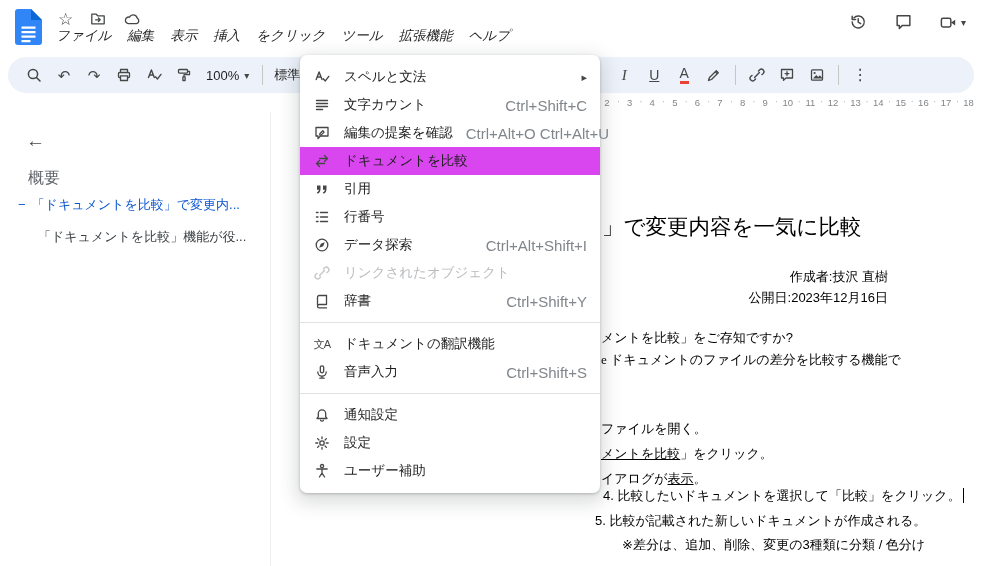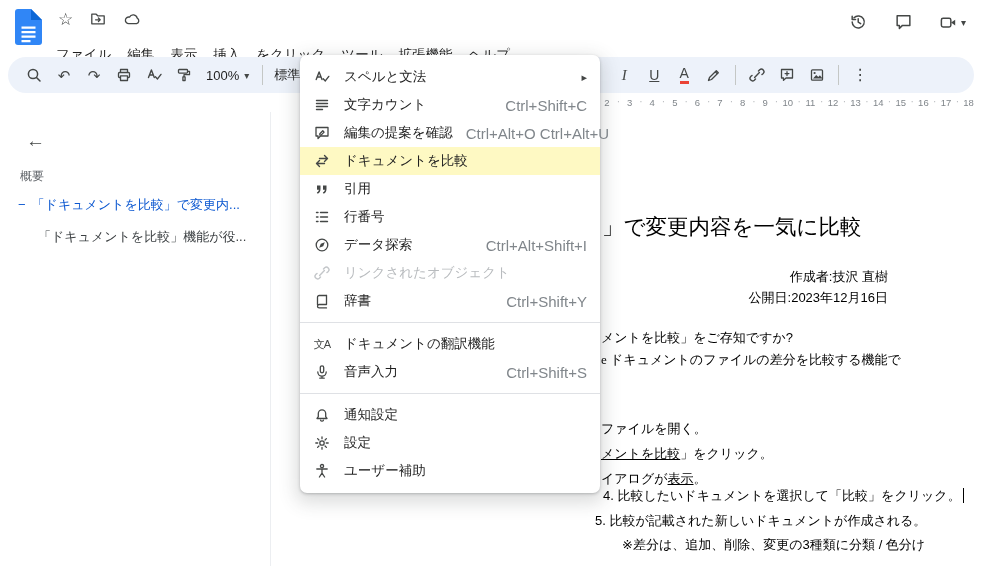--- a/index.html
+++ b/index.html
@@ -6,21 +6,21 @@
   html,body { background:#fff; }
   body { font-family:"Liberation Sans","DejaVu Sans",sans-serif; }
   .root { position:relative; width:982px; height:566px; background:#fff; overflow:hidden; color:#1f1f1f; }
 
   
   .docs-logo { position:absolute; left:15px; top:9px; }
   .title-row { position:absolute; left:52px; top:8px; display:flex; align-items:center; gap:16px; height:22px; }
   .doc-title { font-size:15.5px; color:#1f1f1f; white-space:nowrap; }
   .ticon { display:inline-flex; align-items:center; justify-content:center; color:#444746; }
   .star { font-size:17px; color:#444746; line-height:1; margin-left:6px; }
-  .menubar { position:absolute; left:48px; top:44px; display:flex; }
+  .menubar { position:absolute; left:48px; top:25px; display:flex;font-style:italic; }
   .menubar .mb { font-size:13.5px; padding:2px 8px; border-radius:4px; color:#1f1f1f; white-space:nowrap; }
   .top-right { position:absolute; right:16px; top:13px; display:flex; gap:26px; align-items:center; color:#444746; }
   .meet { display:flex; align-items:center; gap:3px; }
   .chev { font-size:10px; color:#444746; }
 
   
   .toolbar { position:absolute; left:8px; top:57px; right:8px; height:36px; background:#edf2fa;
              border-radius:18px; display:flex; align-items:center; padding:0 12px; gap:2px; }
   .tbtn { min-width:28px; height:28px; display:flex; align-items:center; justify-content:center;
           color:#444746; border-radius:4px; flex:none; }
@@ -35,40 +35,40 @@
   .more { font-size:16px; }
 
   
   .ruler { position:absolute; left:271px; top:95px; right:0; height:17px; background:#fff; }
   .tick { position:absolute; top:2px; font-size:9.5px; color:#80868b; transform:translateX(-50%); }
   .tickdot { position:absolute; top:1px; font-size:10px; color:#b8bbbe; transform:translateX(-50%); }
 
   
   .outline { position:absolute; left:0; top:112px; width:270px; bottom:0; background:#fff; }
   .back-btn { position:absolute; left:26px; top:18px; font-size:19px; color:#444746; }
-  .outline-head { position:absolute; left:20px; top:56px; font-size:12px; color:#5f6368; }
+  .outline-head { position:absolute; left:28px; top:56px; font-size:16px; color:#5f6368; }
   .oitem { position:absolute; white-space:nowrap; font-size:13px; overflow:hidden; max-width:250px; }
   .oitem.active { left:18px; top:84px; color:#0b57d0; }
   .oitem.plain  { left:38px; top:116px; color:#3c4043; }
   .oprefix { margin-right:6px; }
 
   
   .docarea { position:absolute; left:270px; top:112px; right:0; bottom:0; background:#fff; border-left:1px solid #eceef1; }
   .frag { position:absolute; white-space:nowrap; color:#000; font-size:13px; }
   .frag.title { font-size:21.5px; color:#000; }
   .frag.meta { text-align:right; color:#000; }
   .u { text-decoration:underline; }
   .caret { display:inline-block; width:1.5px; height:15px; background:#000; margin-left:2px; vertical-align:-3px; }
 
   
   .menu { position:absolute; left:300px; top:55px; width:300px; background:#fff; border-radius:7px;
           box-shadow:0 1px 3px rgba(60,64,67,.3), 0 6px 18px 4px rgba(60,64,67,.18);
           padding:8px 0; z-index:50; }
   .mi { height:28px; display:flex; align-items:center; padding:0 13px; gap:13px; font-size:13.5px; }
-  .mi.hl { background:#fef9c3; }
+  .mi.hl { background:#d946ef; }
   .mi.dis .mlabel { color:#b8bbbe; }
   .mi.dis .micon  { color:#c3c6c9; }
   .micon { width:18px; display:flex; justify-content:center; align-items:center; color:#444746; flex:none; }
   .micon .txticon { font-size:11px; letter-spacing:-1px; }
   .mlabel { color:#1f1f1f; white-space:nowrap; }
   .mright { margin-left:auto; color:#80868b; font-size:15px; white-space:nowrap; }
   .msub { margin-left:auto; color:#444746; font-size:11px; }
   .mdiv { height:1px; background:#dfe1e5; margin:7px 0; }
   svg { display:block; }
 </style>

